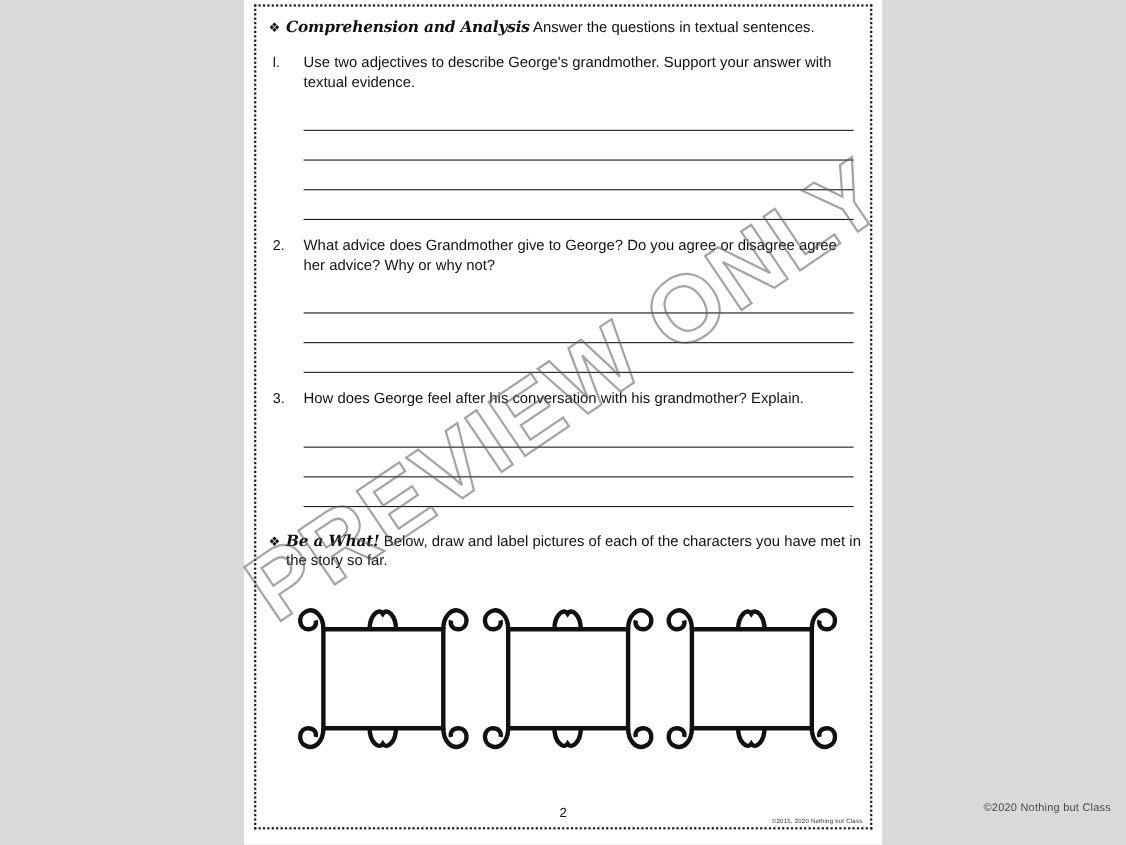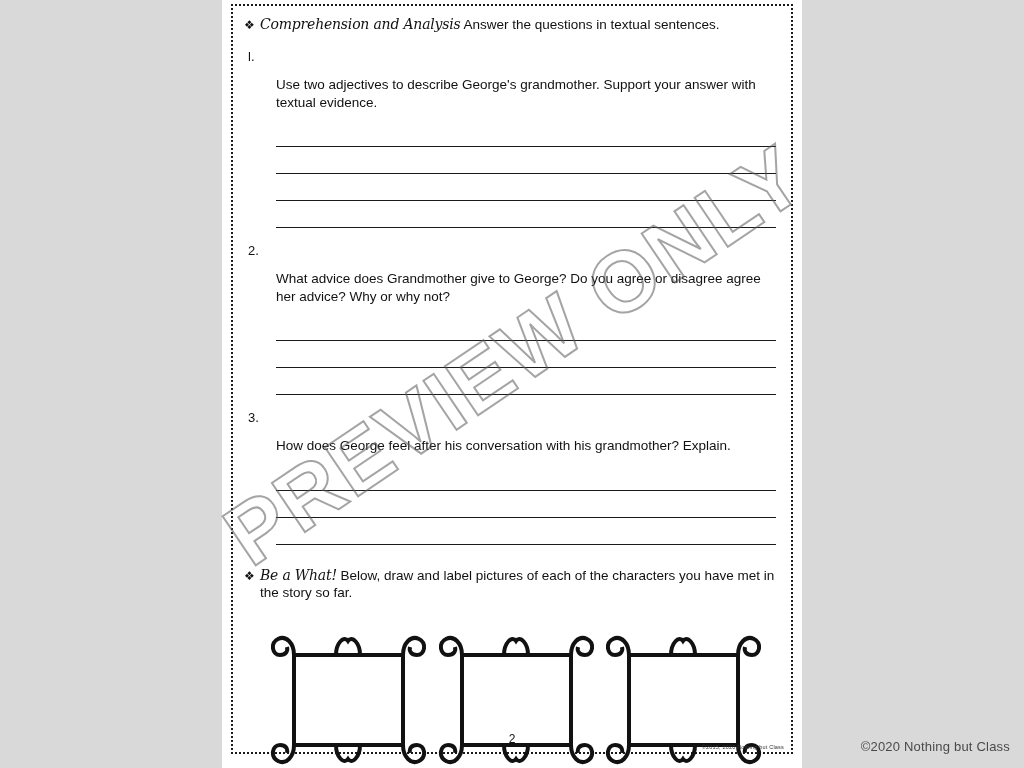--- a/index.html
+++ b/index.html
@@ -63,21 +63,21 @@
     padding-top: 1px;
   }
   .section-text {
     flex: 1 1 auto;
     font-size: 13.5px;
     line-height: 17px;
     color: #111;
   }
   .section-title {
     font-family: "DejaVu Serif", serif;
-    font-weight: normal;
+    font-weight: bold;
     font-style: italic;
     font-size: 14px;
     letter-spacing: -0.2px;
   }
 
   
   .question {
     display: flex;
     align-items: flex-start;
     margin-top: 14px;
@@ -88,21 +88,20 @@
     line-height: 17.5px;
     color: #111;
     padding-left: 4px;
     box-sizing: border-box;
   }
   .q-text {
     flex: 1 1 auto;
     font-size: 13.5px;
     line-height: 17.5px;
     color: #111;
-    margin-top: 28px;
   }
 
   
   .lines {
     margin-top: 9px;
     margin-left: 32px;
     margin-right: 8px;
   }
   .rule {
     height: 26px;
@@ -166,22 +165,22 @@
     color: transparent;
     -webkit-text-stroke: 2px rgba(90, 90, 90, 0.55);
     text-shadow: 0 0 0 rgba(0,0,0,0);
     white-space: nowrap;
   }
 
   
   .outer-credit {
     position: absolute;
     right: 14px;
-    bottom: 14px;
-    font-size: 13px;
+    bottom: 28px;
+    font-size: 10px;
     color: #4a4a4a;
     letter-spacing: 0.2px;
   }
 </style>
 </head>
 <body>
 
 <div id="stage">
 
   <div class="page">

